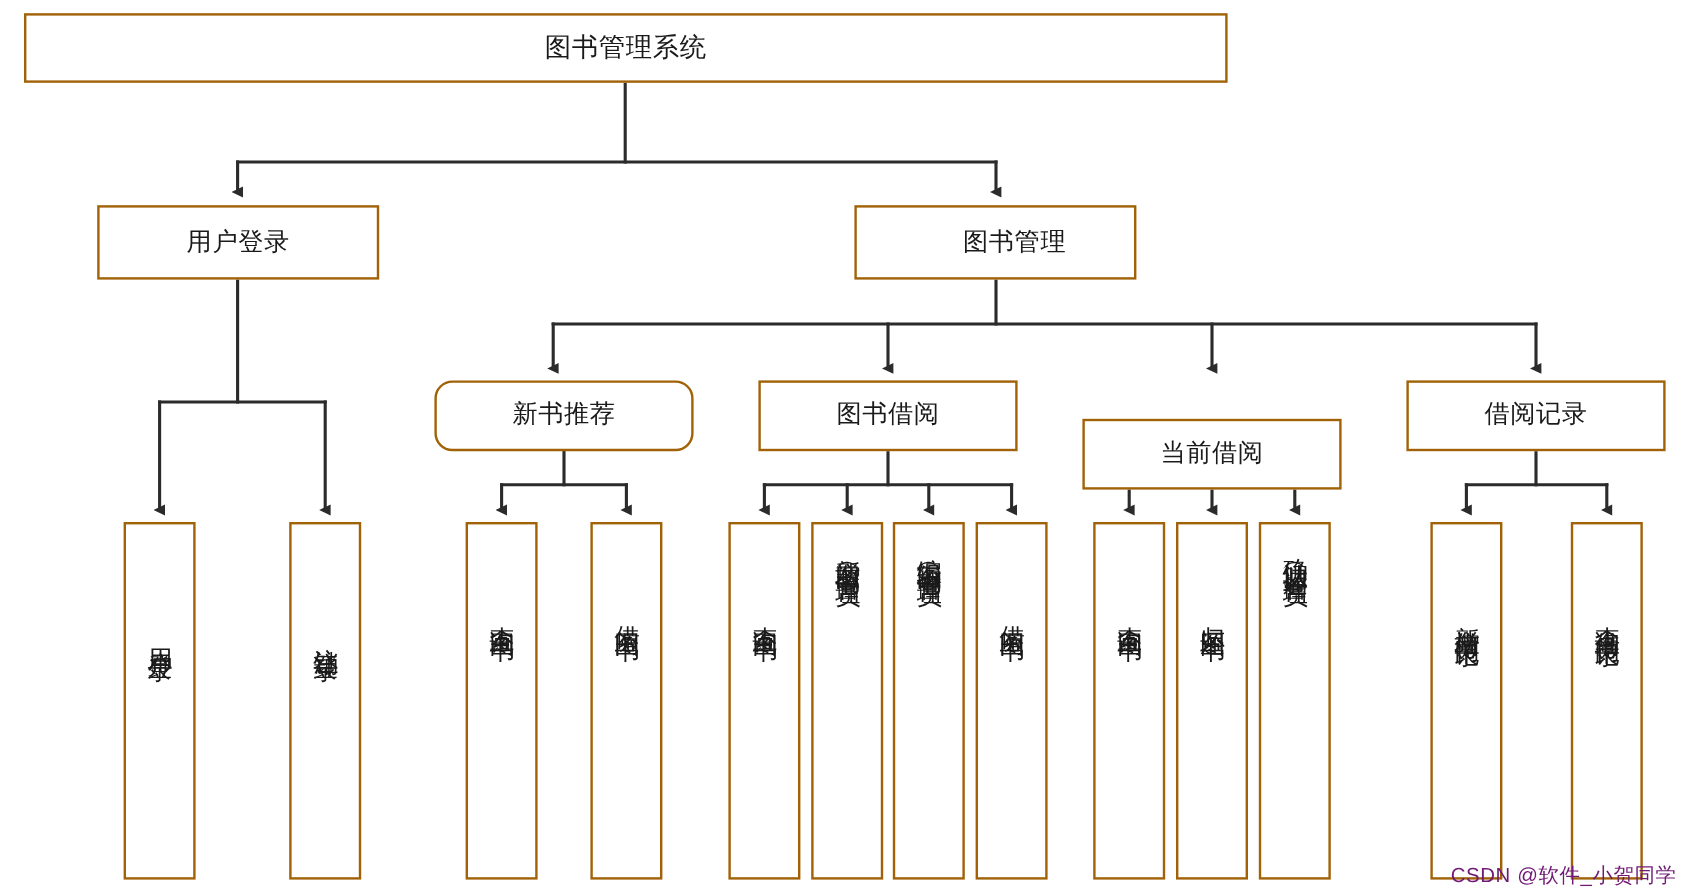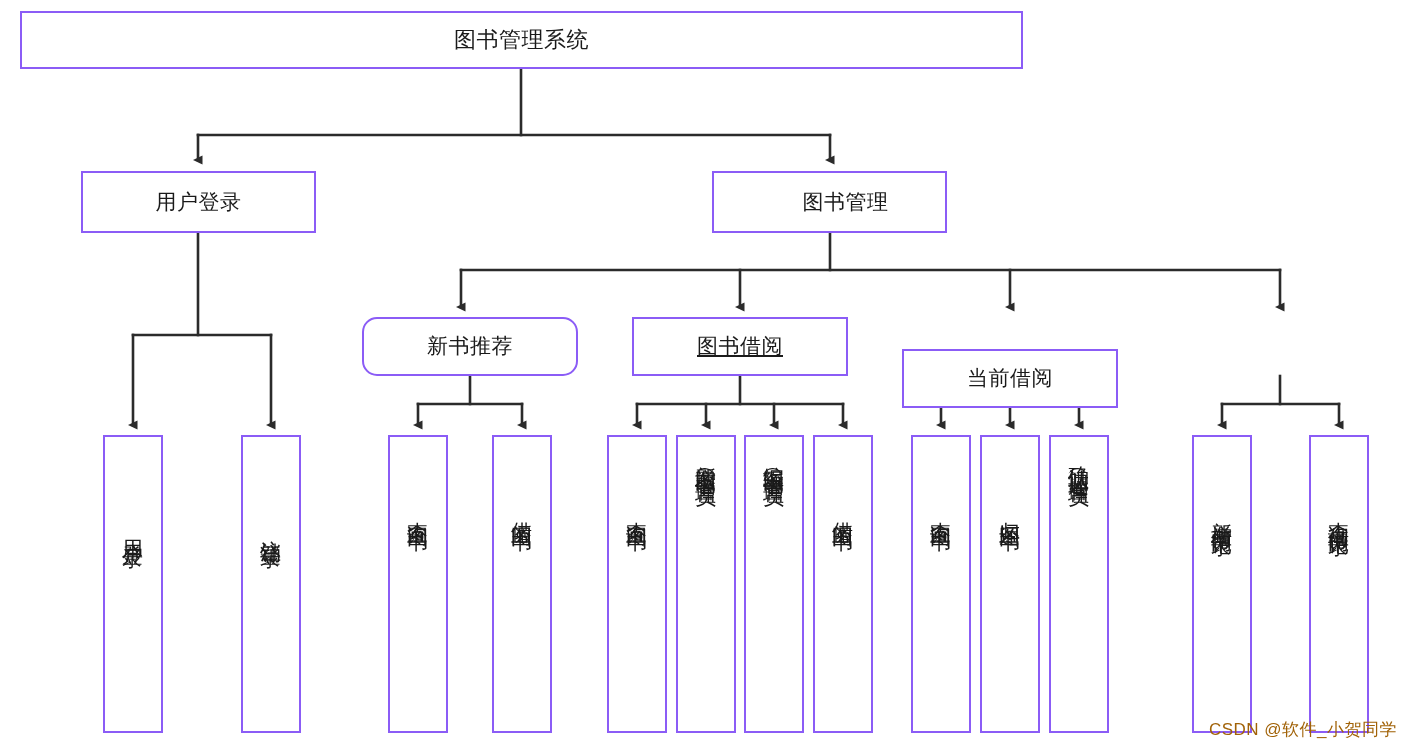--- a/index.html
+++ b/index.html
@@ -25,21 +25,21 @@
     left: 0;
     top: 0;
     width: 1405px;
     height: 747px;
     pointer-events: none;
   }
   .node {
     position: absolute;
     box-sizing: border-box;
     background: #ffffff;
-    border: 2px solid #8b5cf6;
+    border: 2px solid #a16207;
     display: flex;
     align-items: center;
     justify-content: center;
     color: #1a1a1a;
   }
   .node-label {
     color: #1a1a1a;
     line-height: 1.28;
     letter-spacing: 0.5px;
     white-space: nowrap;
@@ -73,21 +73,21 @@
     margin-top: 60px;
   }
   .node.vert.top .node-label {
     margin-top: 4px;
   }
   #watermark {
     position: absolute;
     right: 8px;
     bottom: 6px;
     font-size: 17px;
-    color: #a16207;
+    color: #701a75;
     letter-spacing: 0.5px;
     white-space: nowrap;
     user-select: none;
   }
 </style>
 </head>
 <body>
 
 <div id="diagram-root">
 
@@ -150,28 +150,31 @@
   </div>
 
   <div class="node horiz" style="left:712px; top:171px; width:235px; height:62px;padding-left:32px;">
     <span class="node-label">图书管理</span>
   </div>
 
   <div class="node horiz" style="left:362px; top:317px; width:216px; height:59px;border-radius:15px;">
     <span class="node-label">新书推荐</span>
   </div>
 
-  <div class="node horiz" style="left:632px; top:317px; width:216px; height:59px;text-decoration:underline;">
+  <div class="node horiz" style="left:632px; top:317px; width:216px; height:59px;">
     <span class="node-label">图书借阅</span>
   </div>
 
   <div class="node horiz" style="left:902px; top:317px; width:216px; height:59px;margin-top:32px;">
     <span class="node-label">当前借阅</span>
   </div>
 
+  <div class="node horiz" style="left:1172px; top:317px; width:216px; height:59px;">
+    <span class="node-label">借阅记录</span>
+  </div>
 
   <div class="node vert mid" style="left:103px; top:435px; width:60px; height:298px;">
     <span class="node-label">用户登录</span>
   </div>
 
   <div class="node vert mid" style="left:241px; top:435px; width:60px; height:298px;">
     <span class="node-label">注销登录</span>
   </div>
 
   <div class="node vert mid2" style="left:388px; top:435px; width:60px; height:298px;">

